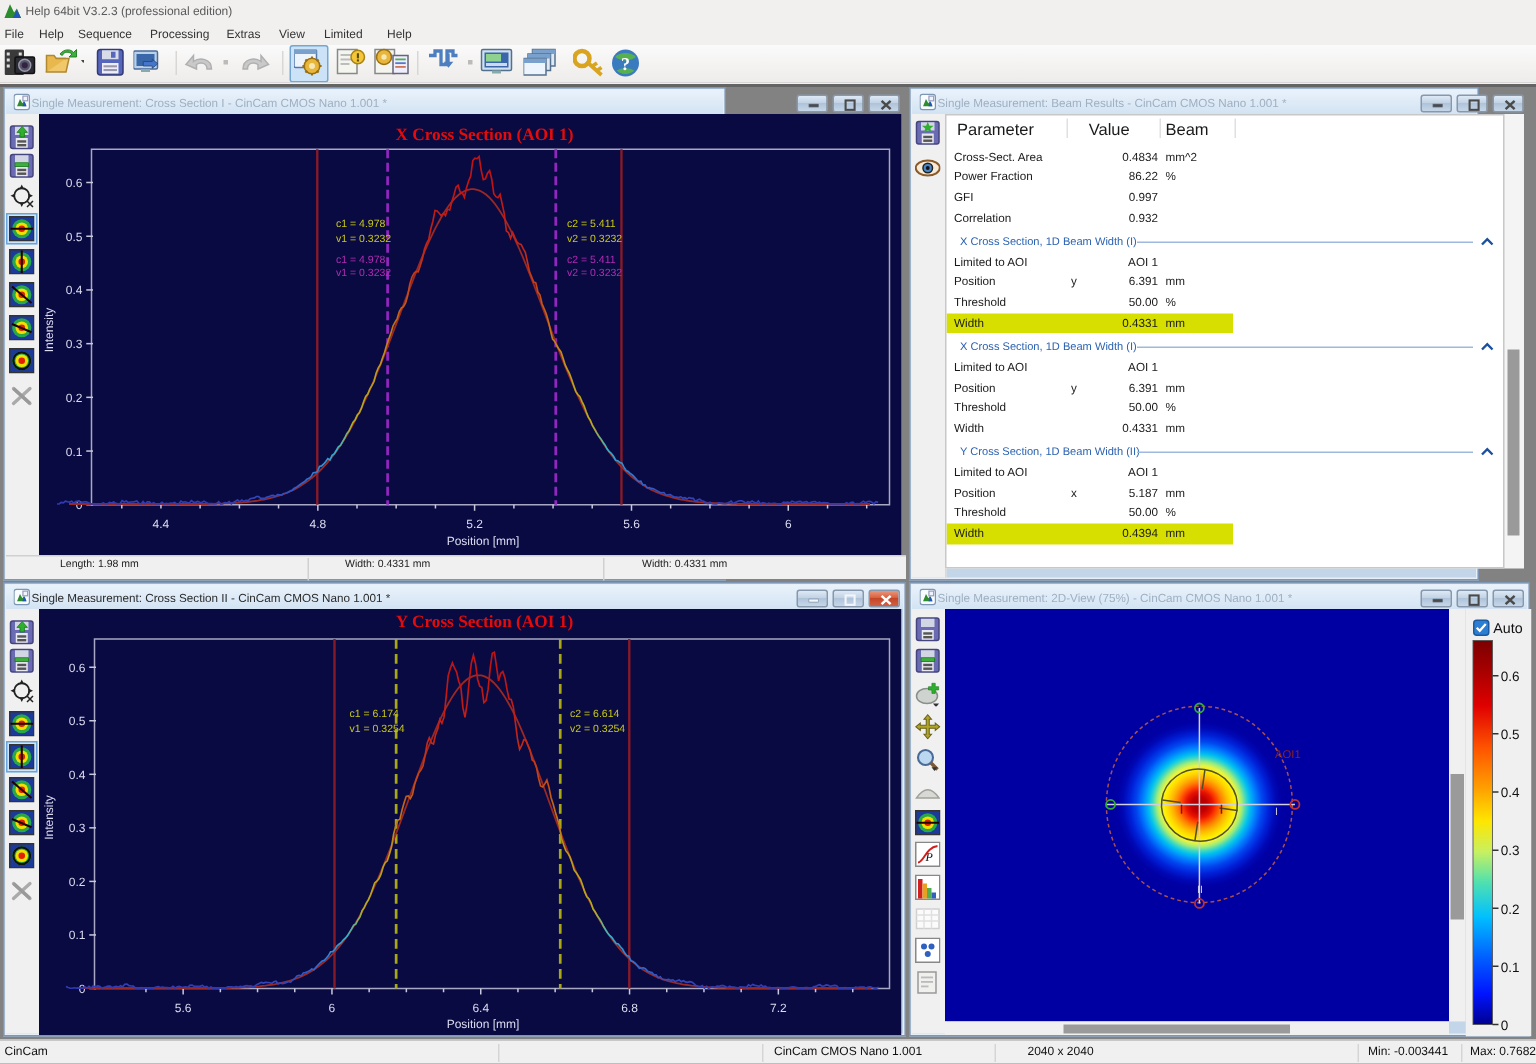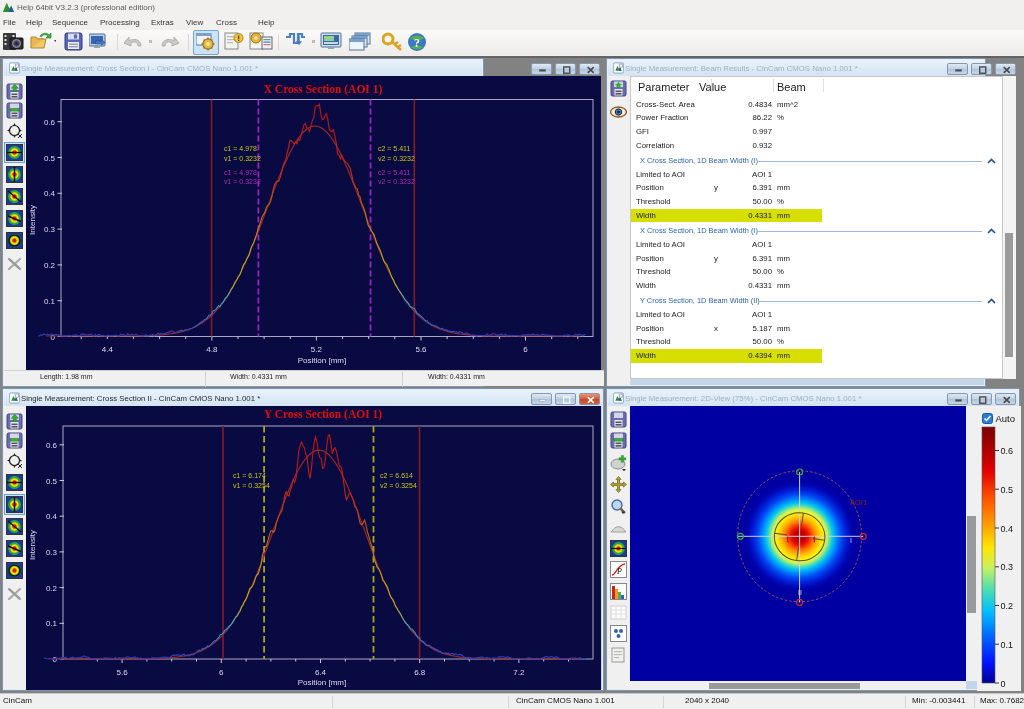--- a/index.html
+++ b/index.html
@@ -49,21 +49,21 @@
       </svg>
       <span class="abs" style="left:17px;top:3px">Help 64bit V3.2.3 (professional edition)</span>
     </div>
     <div id="menubar" class="abs">
       <span class="mi" style="left:3px">File</span>
       <span class="mi" style="left:26px">Help</span>
       <span class="mi" style="left:52px">Sequence</span>
       <span class="mi" style="left:100px">Processing</span>
       <span class="mi" style="left:151px">Extras</span>
       <span class="mi" style="left:186px">View</span>
-      <span class="mi" style="left:216px">Cross</span>
+      <span class="mi" style="left:216px">Limited</span>
       <span class="mi" style="left:258px">Help</span>
     </div>
     <div id="toolbar" class="abs">
       <svg class="abs" style="left:3px;top:2px" width="21" height="19" viewBox="0 0 21 19">
         <rect x="0" y="1" width="13" height="17" rx="1" fill="#3a3a3a"></rect>
         <rect x="1.5" y="3" width="2" height="2" fill="#ddd"></rect>
         <rect x="1.5" y="7" width="2" height="2" fill="#ddd"></rect>
         <rect x="1.5" y="11" width="2" height="2" fill="#ddd"></rect>
         <rect x="9.5" y="3" width="2" height="2" fill="#ddd"></rect>
         <rect x="9.5" y="7" width="2" height="2" fill="#ddd"></rect>
@@ -381,21 +381,21 @@
         </svg>
         <svg class="licon" style="top:28px" width="17" height="17" viewBox="0 0 17 17">
           <ellipse cx="8.5" cy="8" rx="8" ry="5" fill="#f7ead8" stroke="#8a5a28" stroke-width="1.3"></ellipse>
           <circle cx="8.5" cy="8" r="3.2" fill="#4a86c8" stroke="#222"></circle>
           <circle cx="8.5" cy="8" r="1.3" fill="#111"></circle>
         </svg>
       </div>
       <div class="abs" style="left:23px;top:17px;width:373px;height:303px;background:#fff;border:1px solid #c8c8c8;overflow:hidden">
         <div class="abs" style="left:0;top:0;width:373px;height:17px;font-size:11px;color:#1a1a1a">
           <span class="abs" style="left:7px;top:4px">Parameter</span>
-          <span class="abs" style="left:68px;top:4px;width:81px;text-align:left">Value</span>
+          <span class="abs" style="left:68px;top:4px;width:81px;text-align:center">Value</span>
           <span class="abs" style="left:146px;top:4px">Beam</span>
           <span class="abs" style="left:80px;top:2px;width:1px;height:13px;background:#e0e0e0"></span>
           <span class="abs" style="left:142px;top:2px;width:1px;height:13px;background:#e0e0e0"></span>
           <span class="abs" style="left:192px;top:2px;width:1px;height:13px;background:#e0e0e0"></span>
         </div>
         <div class="brow" style="top:20.6px">
           <span class="c1">Cross-Sect. Area</span>
           <span class="c2"></span>
           <span class="c3">0.4834</span>
           <span class="c4">mm^2</span>

